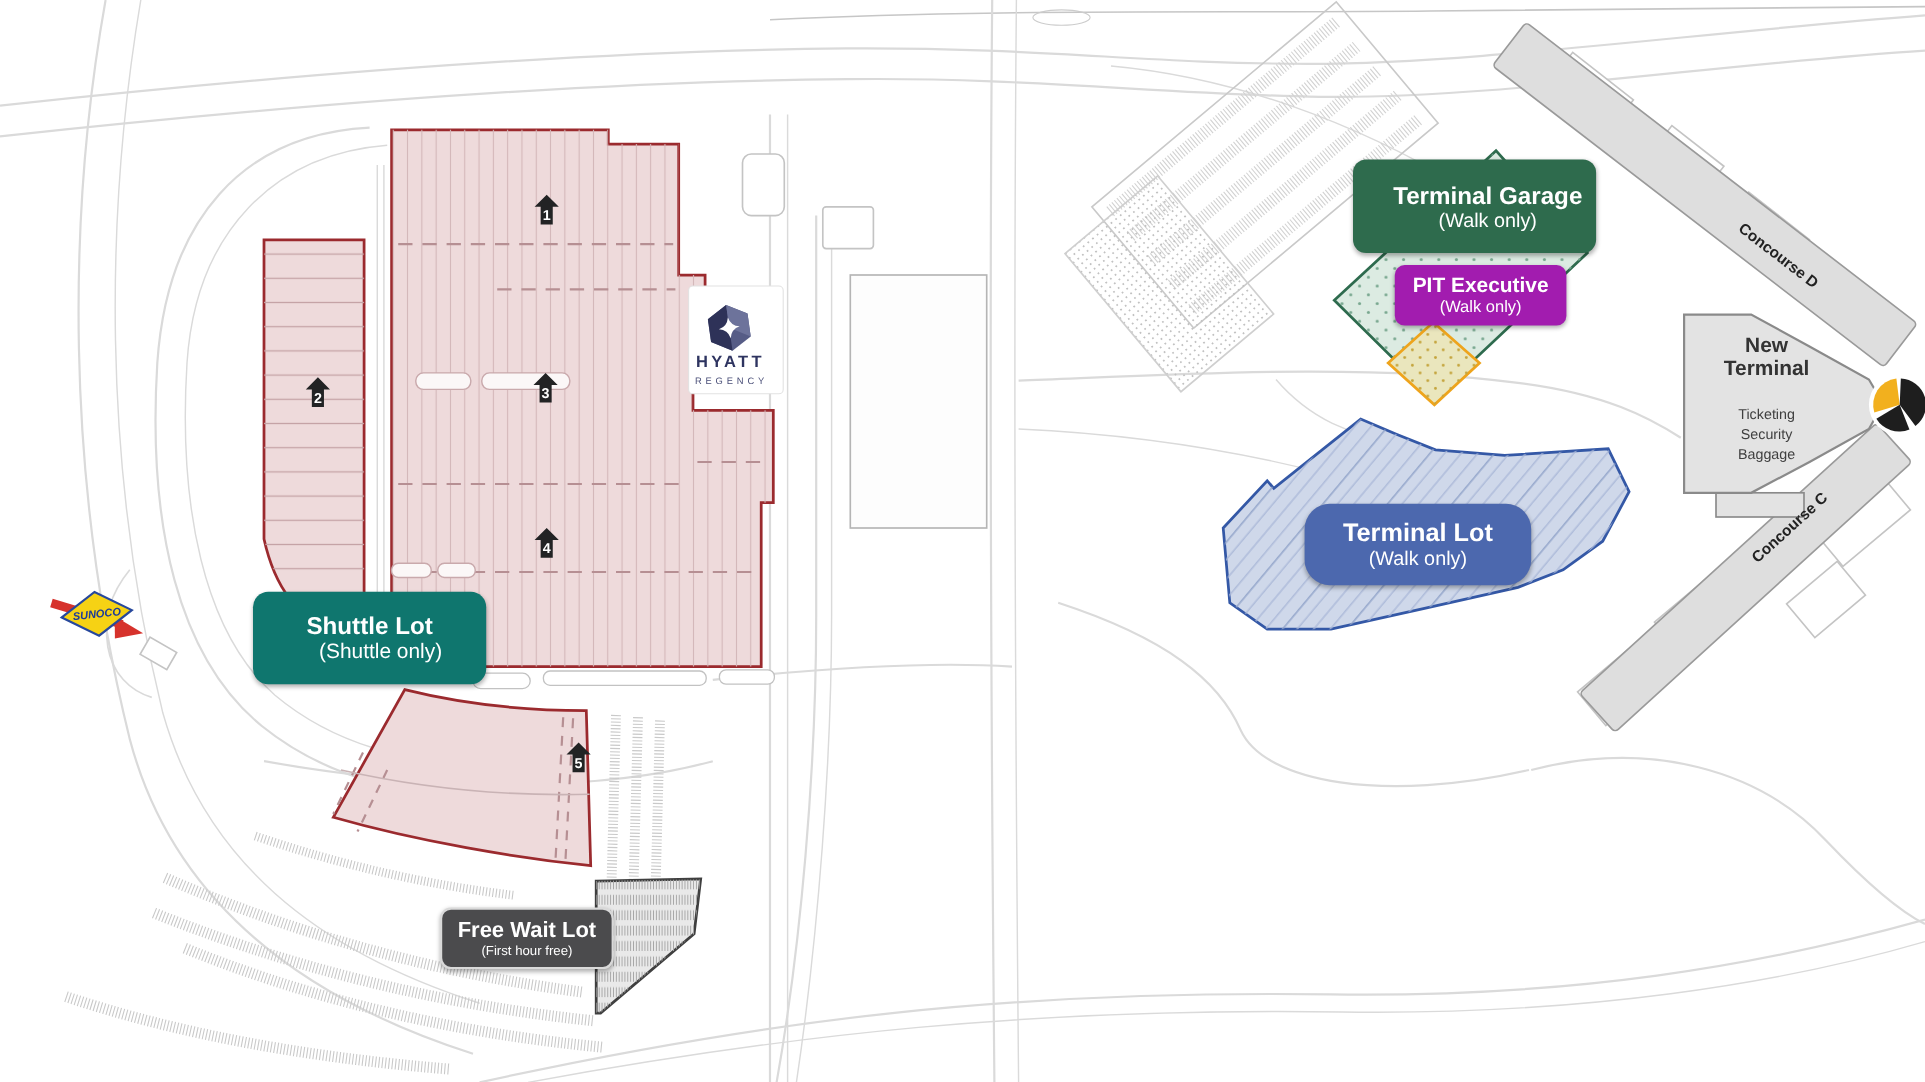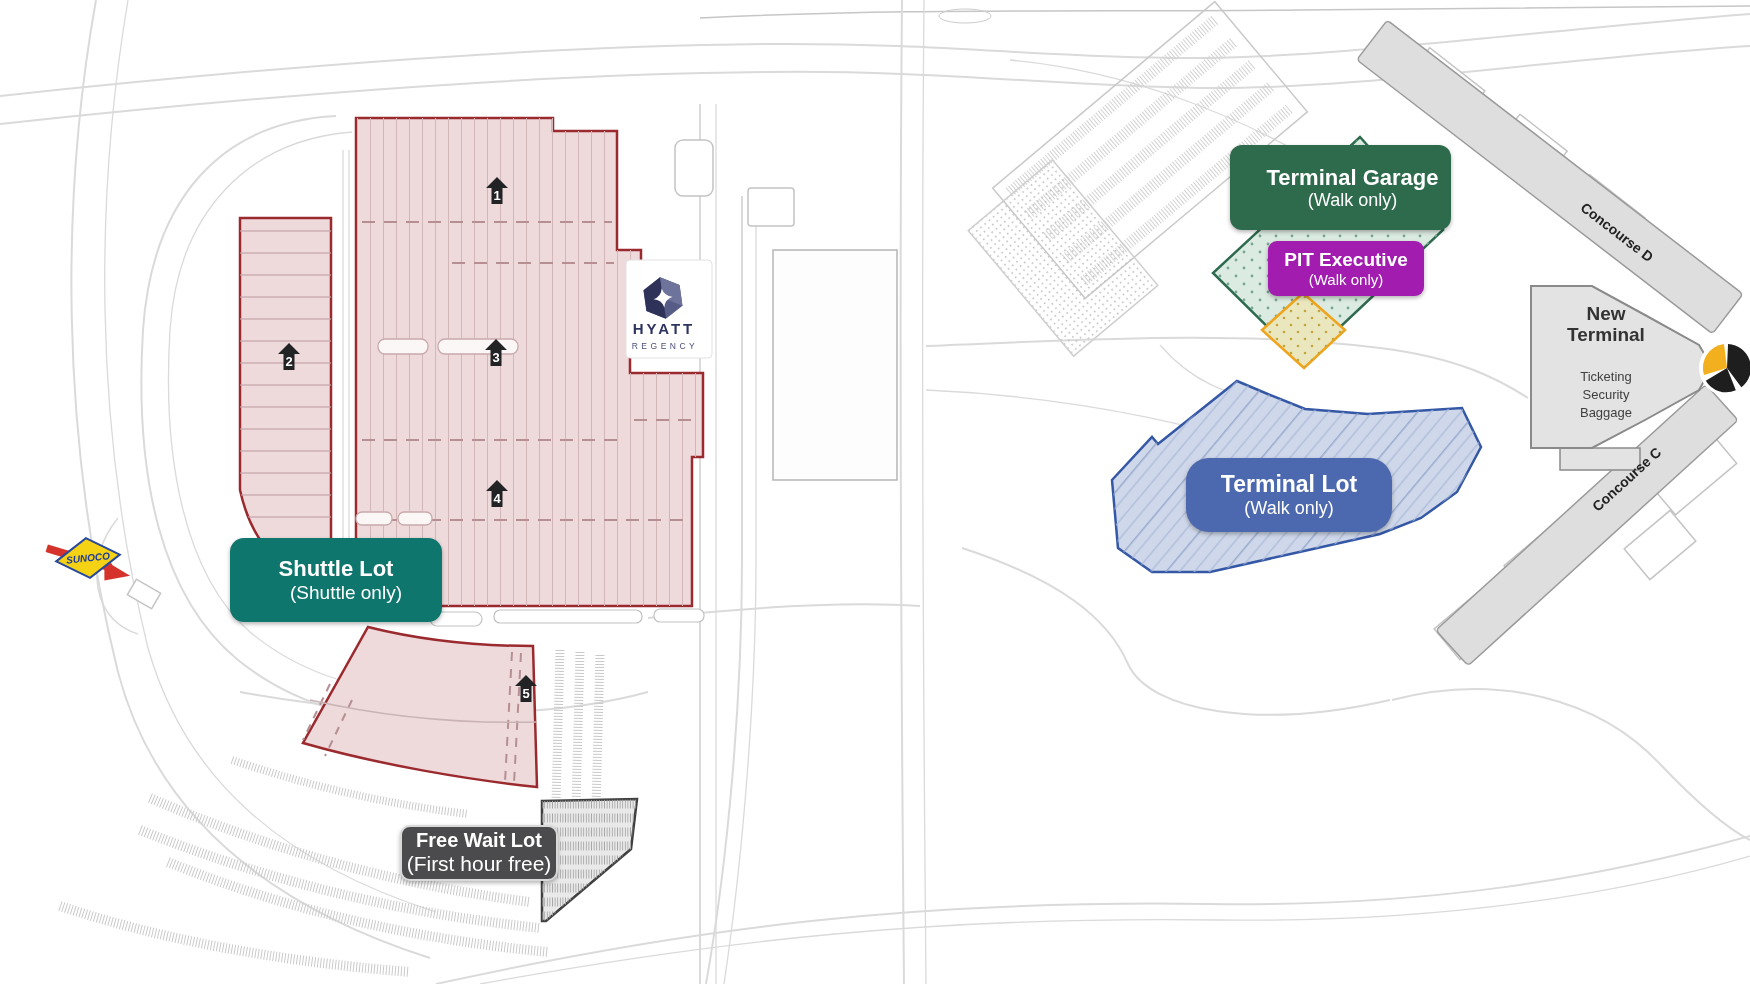--- a/index.html
+++ b/index.html
@@ -7,21 +7,21 @@
          font-family:"Liberation Sans",sans-serif;}
   #stage svg{position:absolute;left:0;top:0;}
   .lot-label{position:absolute;display:flex;flex-direction:column;align-items:center;justify-content:center;
              color:#fff;text-align:center;box-shadow:0 2px 4px rgba(0,0,0,.30);line-height:1.15;}
   .lot-label .t{font-weight:bold;}
   .lot-label .s{}
   .lbl-shuttle{left:230px;top:538px;width:212px;height:84px;background:#0f766e;border-radius:14px;}
   .lbl-shuttle .t{font-size:22px;} .lbl-shuttle .s{font-size:19px;margin-left:20px;}
   .lbl-freewait{left:400px;top:825px;width:154px;height:52px;background:#4b4b4d;border-radius:10px;
                 border:2px solid #d9d9d9;}
-  .lbl-freewait .t{font-size:20px;} .lbl-freewait .s{font-size:21px;}
+  .lbl-freewait .t{font-size:20px;} .lbl-freewait .s{font-size:12px;}
   .lbl-garage{left:1230px;top:145px;width:197px;height:85px;background:#2e6b4d;border-radius:12px;padding-left:24px;}
   .lbl-garage .t{font-size:22px;} .lbl-garage .s{font-size:18px;}
   .lbl-pitexec{left:1268px;top:241px;width:156px;height:55px;background:#a21caf;border-radius:9px;}
   .lbl-pitexec .t{font-size:19px;} .lbl-pitexec .s{font-size:15px;}
   .lbl-terminallot{left:1186px;top:458px;width:206px;height:74px;background:#4c68ae;border-radius:23px;}
   .lbl-terminallot .t{font-size:23px;} .lbl-terminallot .s{font-size:18px;}
 </style>
 </head>
 <body>
 

